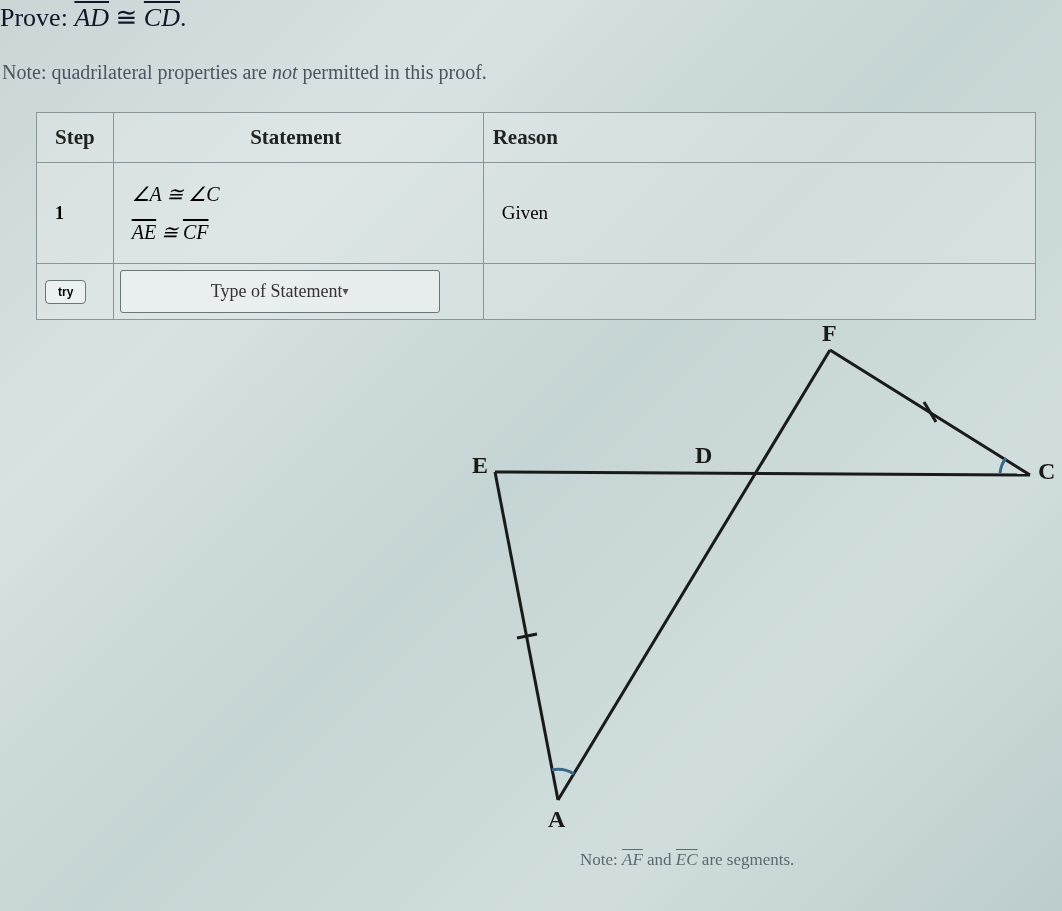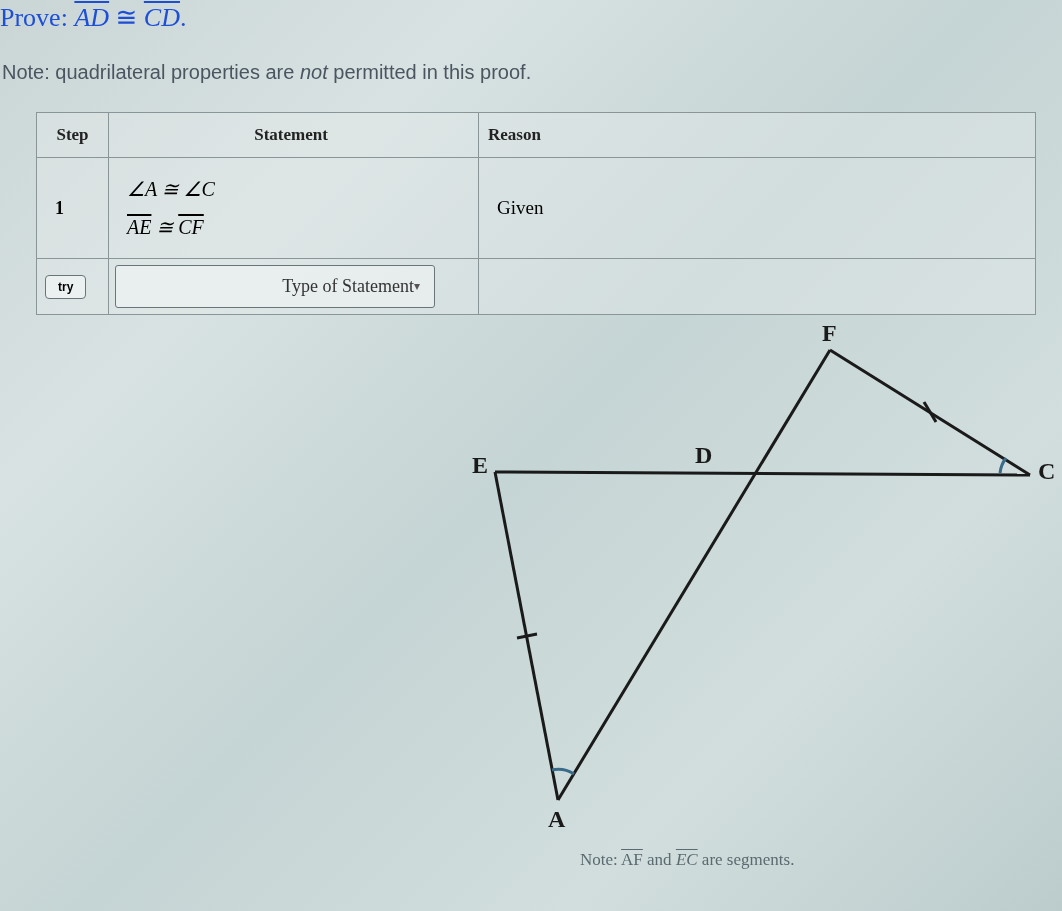--- a/index.html
+++ b/index.html
@@ -9,45 +9,45 @@
     font-family: Georgia, 'Times New Roman', serif;
     background: linear-gradient(135deg, #cad5d6 0%, #d8e2e2 25%, #c5d4d4 50%, #d2dede 75%, #bccccc 100%);
     width: 1062px;
     height: 911px;
     overflow: hidden;
     position: relative;
   }
   .prove-line {
     font-size: 26px;
     padding: 2px 0 0 0;
-    color: #1d4ed8;
+    color: #0f172a;
   }
   .overline { text-decoration: overline; }
   .note-line {
     font-size: 20px;
     color: #4a5560;
     padding: 28px 14px 0 2px;
-    font-family: Liberation Sans, sans-serif;
+    font-family: Liberation Serif, serif;
   }
   .note-line em { font-style: italic; }
   .proof-table {
     margin: 28px 0 0 36px;
     border-collapse: collapse;
     width: 1000px;
     background: rgba(230,235,235,0.4);
   }
   .proof-table th, .proof-table td {
     border: 1px solid #8a9598;
     padding: 12px 18px;
     text-align: left;
     vertical-align: middle;
   }
   .proof-table th {
     font-weight: bold;
-    font-size: 17px;
+    font-size: 21px;
     color: #222;
   }
   .proof-table th.step-col { width: 72px; text-align: center; }
   .proof-table th.stmt-col { width: 370px; text-align: center; padding-left: 13px; }
   .proof-table th.reason-col { text-align: left; padding-left: 9px; }
   .step-cell { text-align: center; font-weight: bold; font-size: 18px; }
   .stmt-cell { text-align: center; font-size: 20px; line-height: 1.9; font-family: 'Times New Roman', serif; font-style: italic; }
   .reason-cell { font-size: 19px; }
   .try-btn {
     display: inline-block;
@@ -55,21 +55,21 @@
     border-radius: 4px;
     padding: 4px 12px;
     font-size: 12px;
     font-family: Arial, sans-serif;
     background: rgba(245,248,248,0.6);
     cursor: pointer;
   }
   .type-select {
     display: flex;
     align-items: center;
-    justify-content: flex-end;
+    justify-content: center;
     border: 1.5px solid #6a7578;
     border-radius: 3px;
     padding: 10px 14px;
     width: 320px;
     font-size: 18px;
     font-family: Georgia, serif;
     color: #333;
     background: rgba(245,248,248,0.5);
     cursor: pointer;
   }
@@ -176,14 +176,14 @@
     <path d="M 1000 153 A 30 30 0 0 1 1006 138" fill="none" stroke="#3a6a8a" stroke-width="3"></path>
   </svg>
   <div class="pt-label" style="left:472px; top:132px;">E</div>
   <div class="pt-label" style="left:695px; top:122px;">D</div>
   <div class="pt-label" style="left:1038px; top:138px;">C</div>
   <div class="pt-label" style="left:822px; top:0px;">F</div>
   <div class="pt-label" style="left:548px; top:486px;">A</div>
 </div>
 
 <div class="footer-note">
-  <span>Note: </span><span class="overline" style="text-align:center;">AF</span><span> and </span><span class="overline" style="font-style:italic;">EC</span><span> are segments.</span>
+  <span>Note: </span><span class="overline" style="font-style:italic;text-align:center;">AF</span><span> and </span><span class="overline" style="font-style:italic;">EC</span><span> are segments.</span>
 </div>
 
 </body></html>

